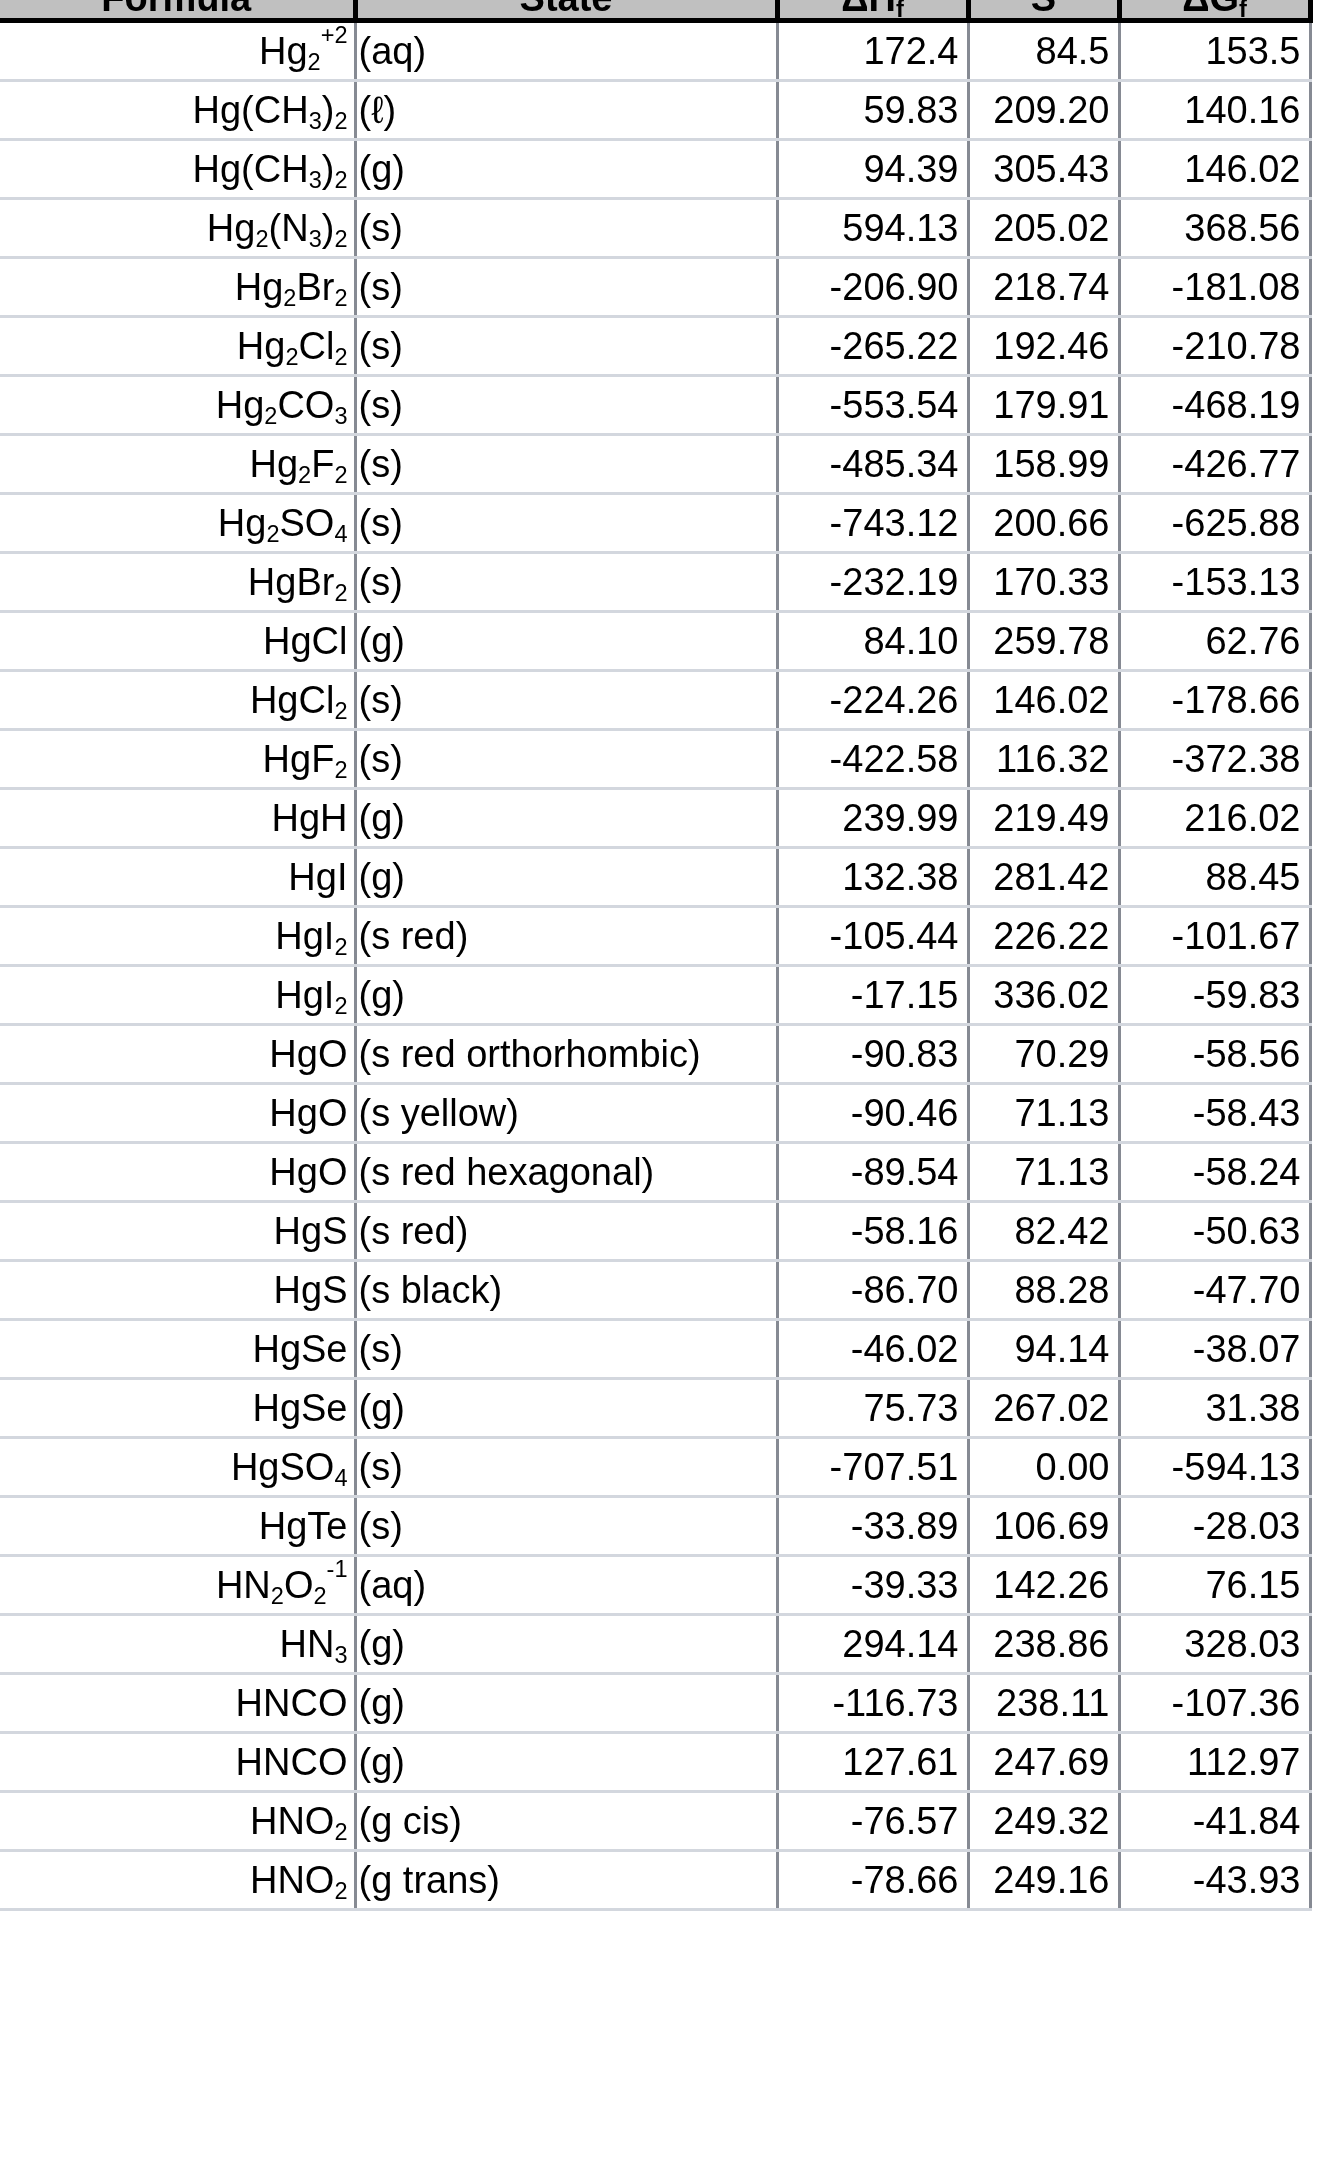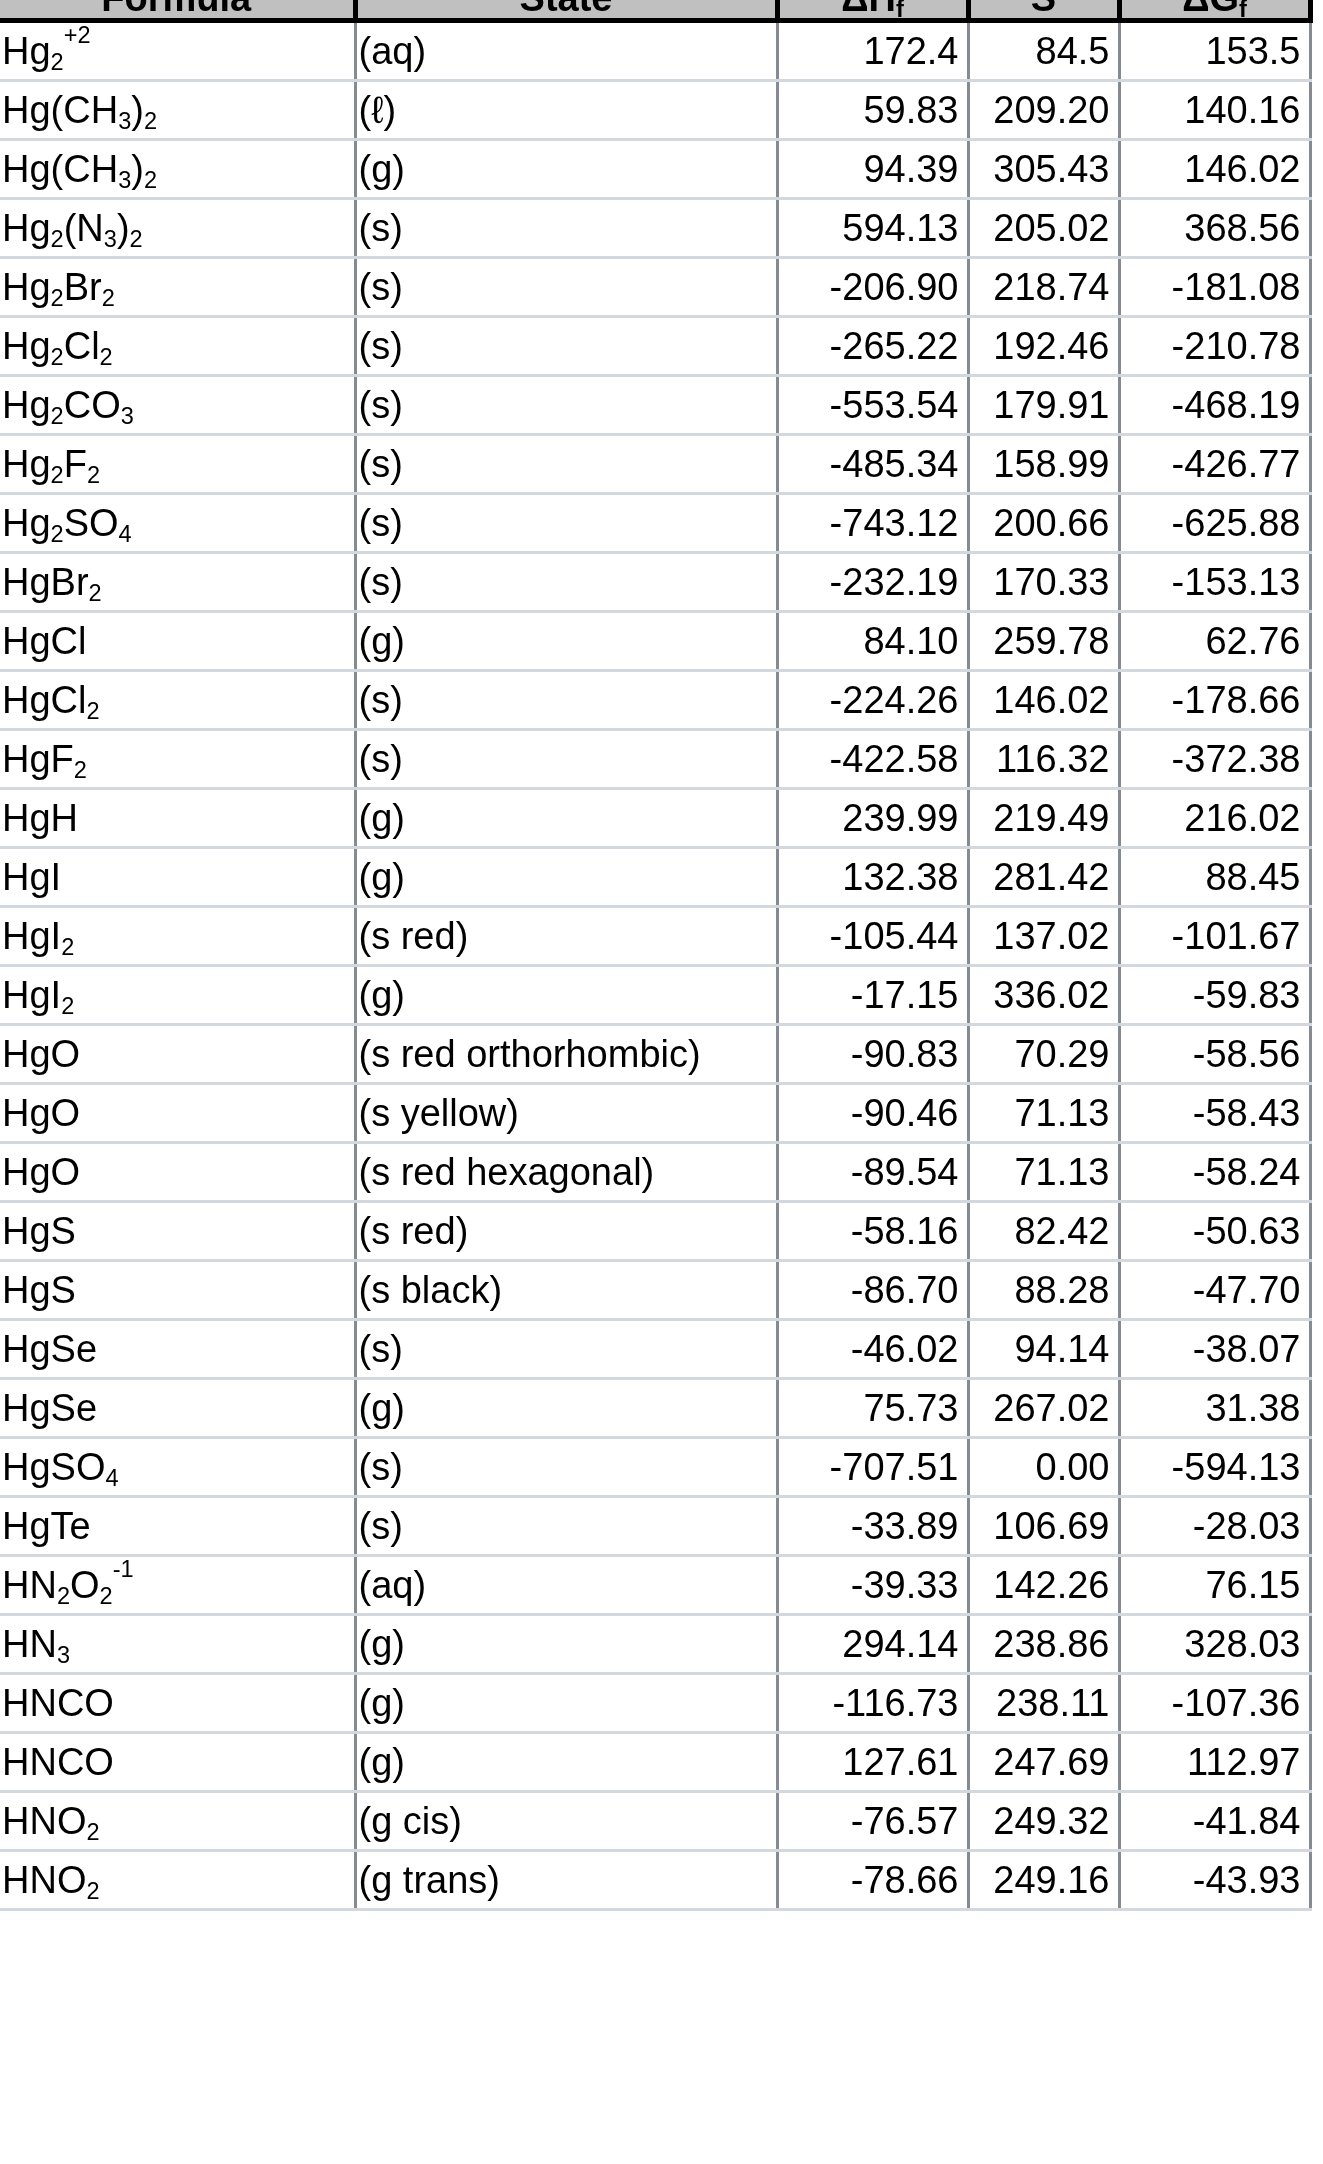--- a/index.html
+++ b/index.html
@@ -11,21 +11,21 @@
   col.c-dh { width: 191px; }
   col.c-s { width: 151px; }
   col.c-dg { width: 191px; }
   thead th { background: #c0c0c0; height: 48px; font-size: 38px; font-weight: bold;
              border-left: 5px solid #000; border-right: 5px solid #000; border-bottom: 5px solid #000;
              padding: 0; text-align: center; vertical-align: bottom; line-height: 40px; overflow: hidden; }
   thead th:first-child { border-left: none; }
   tbody td { height: 56px; font-size: 38px; padding: 0 6px 0 2px; white-space: nowrap; overflow: hidden;
              border-top: 3px solid #6b6f78; border-bottom: 3px solid #d3d7de;
              border-left: 3px solid #868a93; border-right: 3px solid #868a93; vertical-align: middle; }
-  tbody td:first-child { border-left: none; }
+  tbody td:first-child { border-left: none; text-align: right; }
   td.num { text-align: right; padding-right: 8px; }
   td.txt { text-align: left; }
   sub { font-size: 0.62em; vertical-align: -0.25em; line-height: 0; }
   sup { font-size: 0.62em; vertical-align: 0.9em; line-height: 0; }
 </style>
 </head>
 <body>
 
 <table>
   <colgroup>
@@ -147,21 +147,21 @@
         <td class="txt">HgI</td>
         <td class="txt">(g)</td>
         <td class="num">132.38</td>
         <td class="num">281.42</td>
         <td class="num">88.45</td>
       </tr>
       <tr>
         <td class="txt">HgI<sub>2</sub></td>
         <td class="txt">(s red)</td>
         <td class="num">-105.44</td>
-        <td class="num">137.02</td>
+        <td class="num">226.22</td>
         <td class="num">-101.67</td>
       </tr>
       <tr>
         <td class="txt">HgI<sub>2</sub></td>
         <td class="txt">(g)</td>
         <td class="num">-17.15</td>
         <td class="num">336.02</td>
         <td class="num">-59.83</td>
       </tr>
       <tr>

